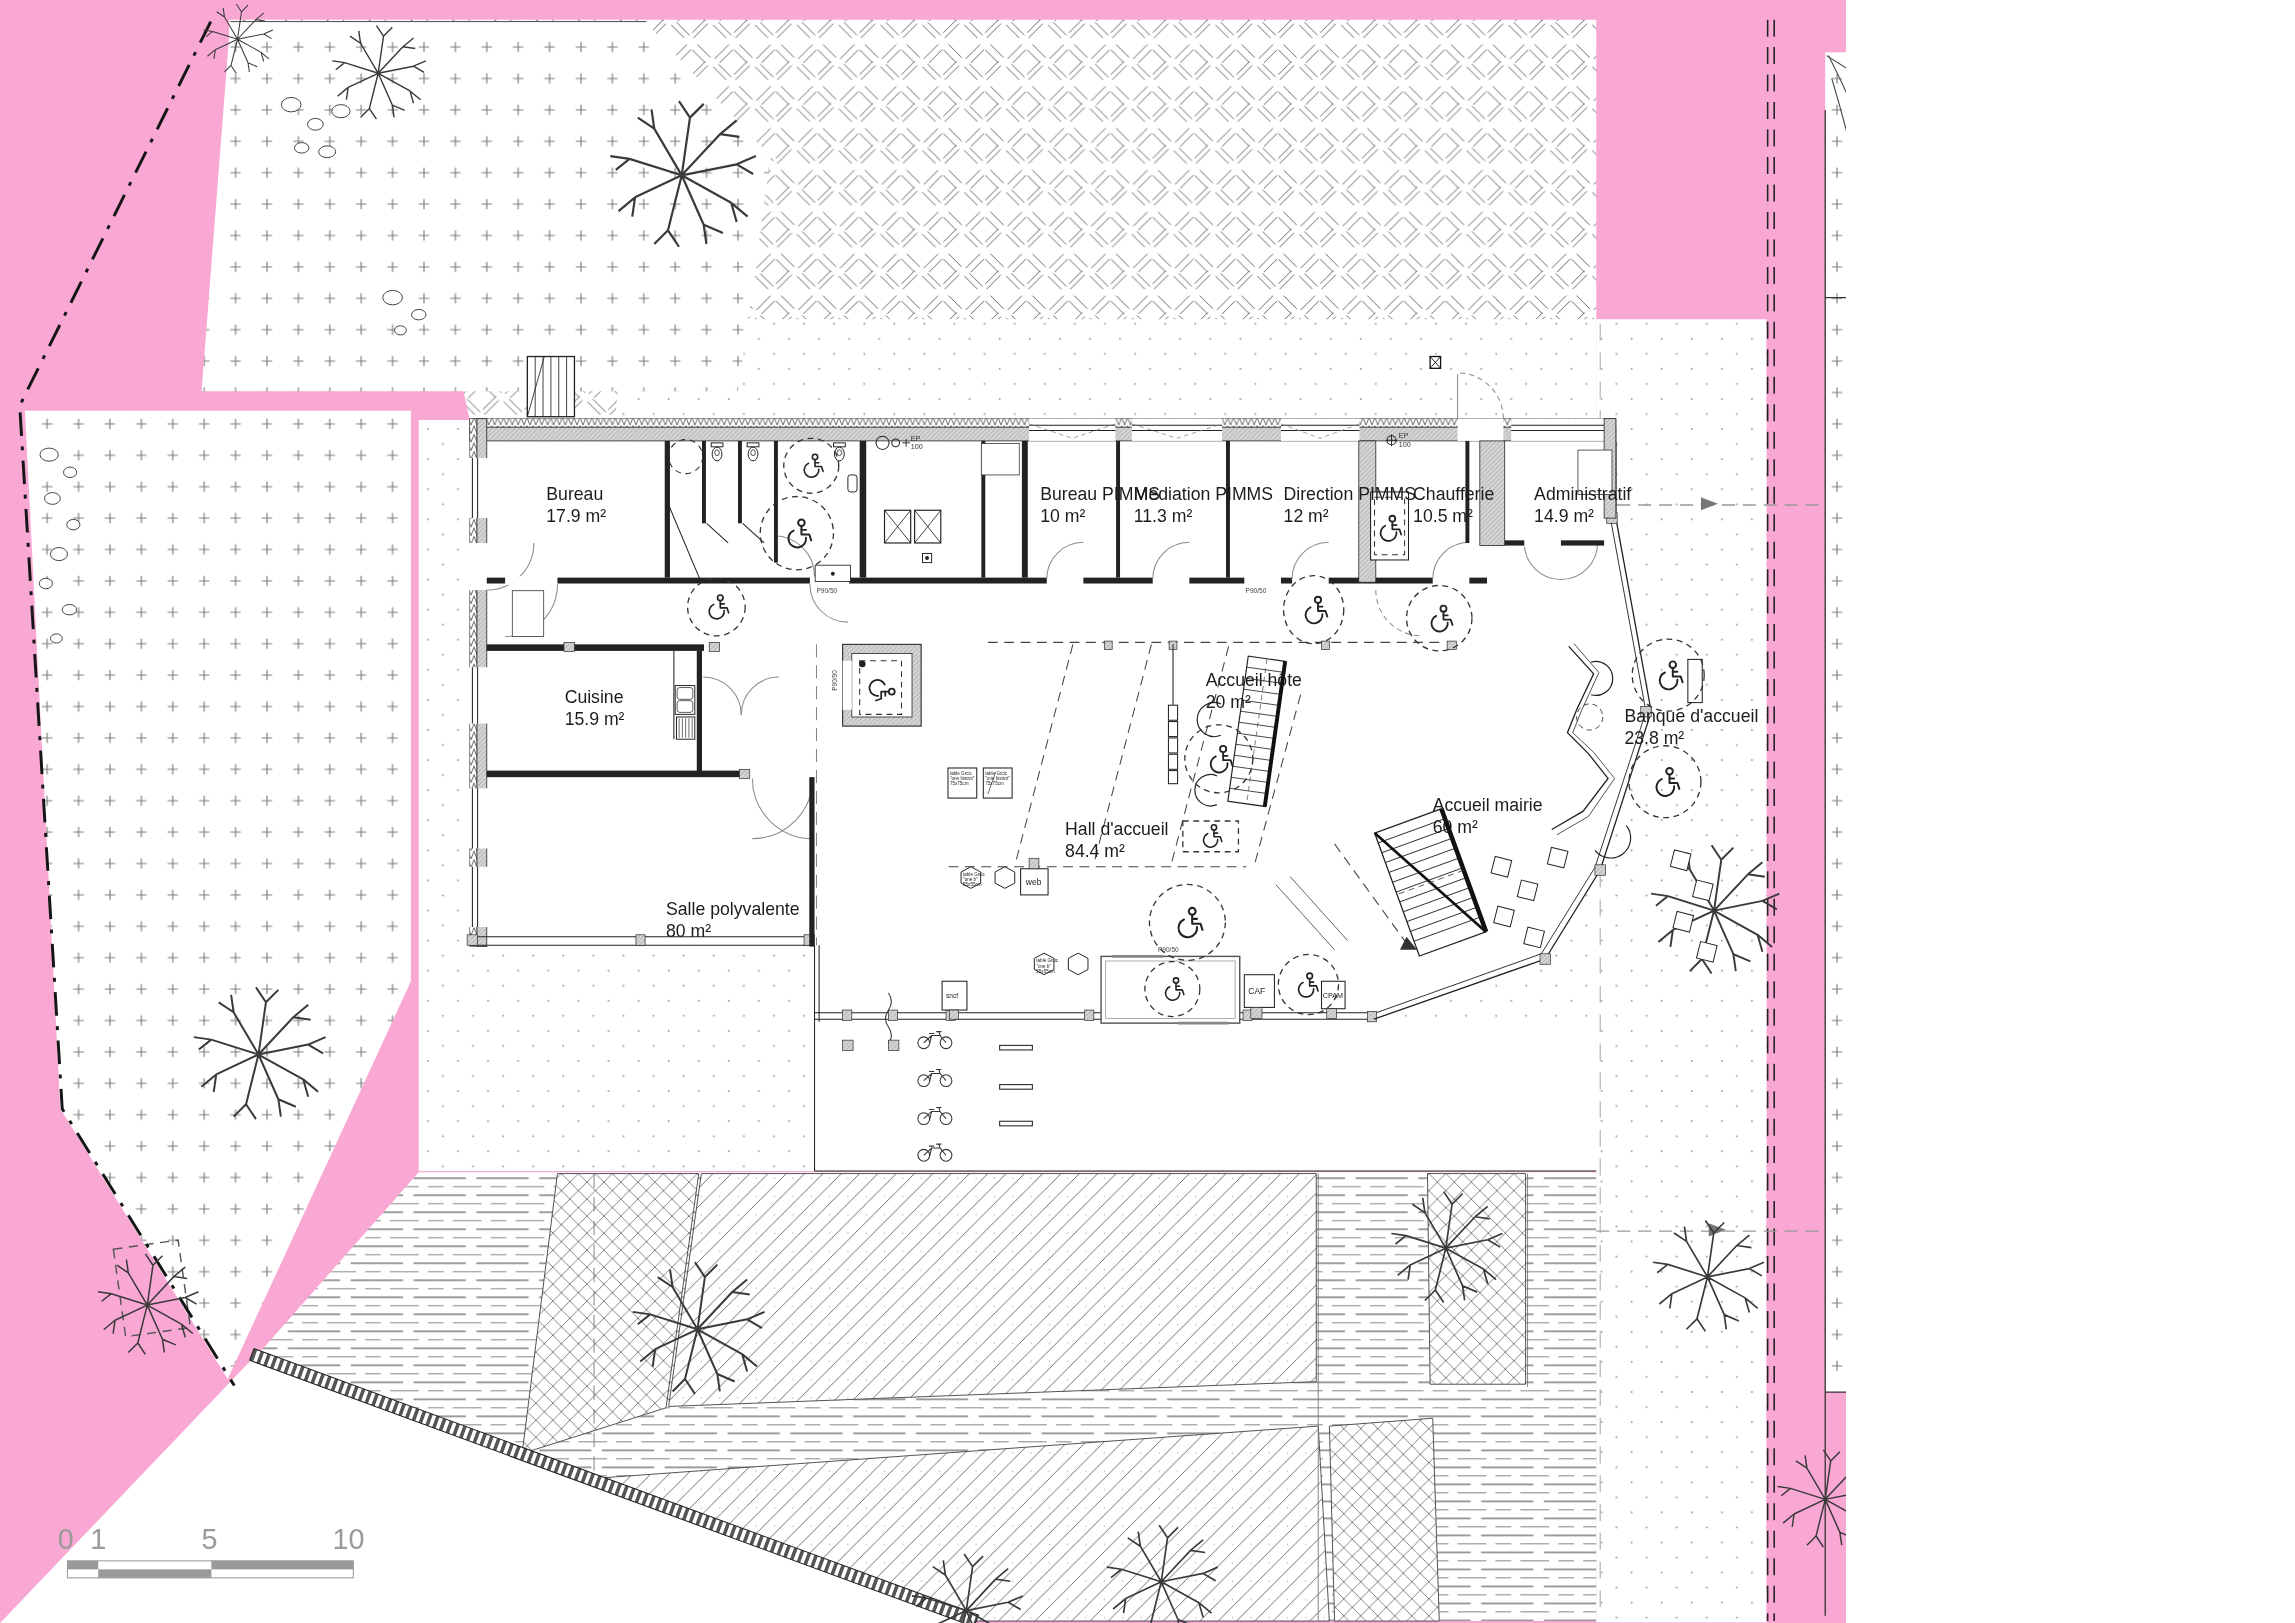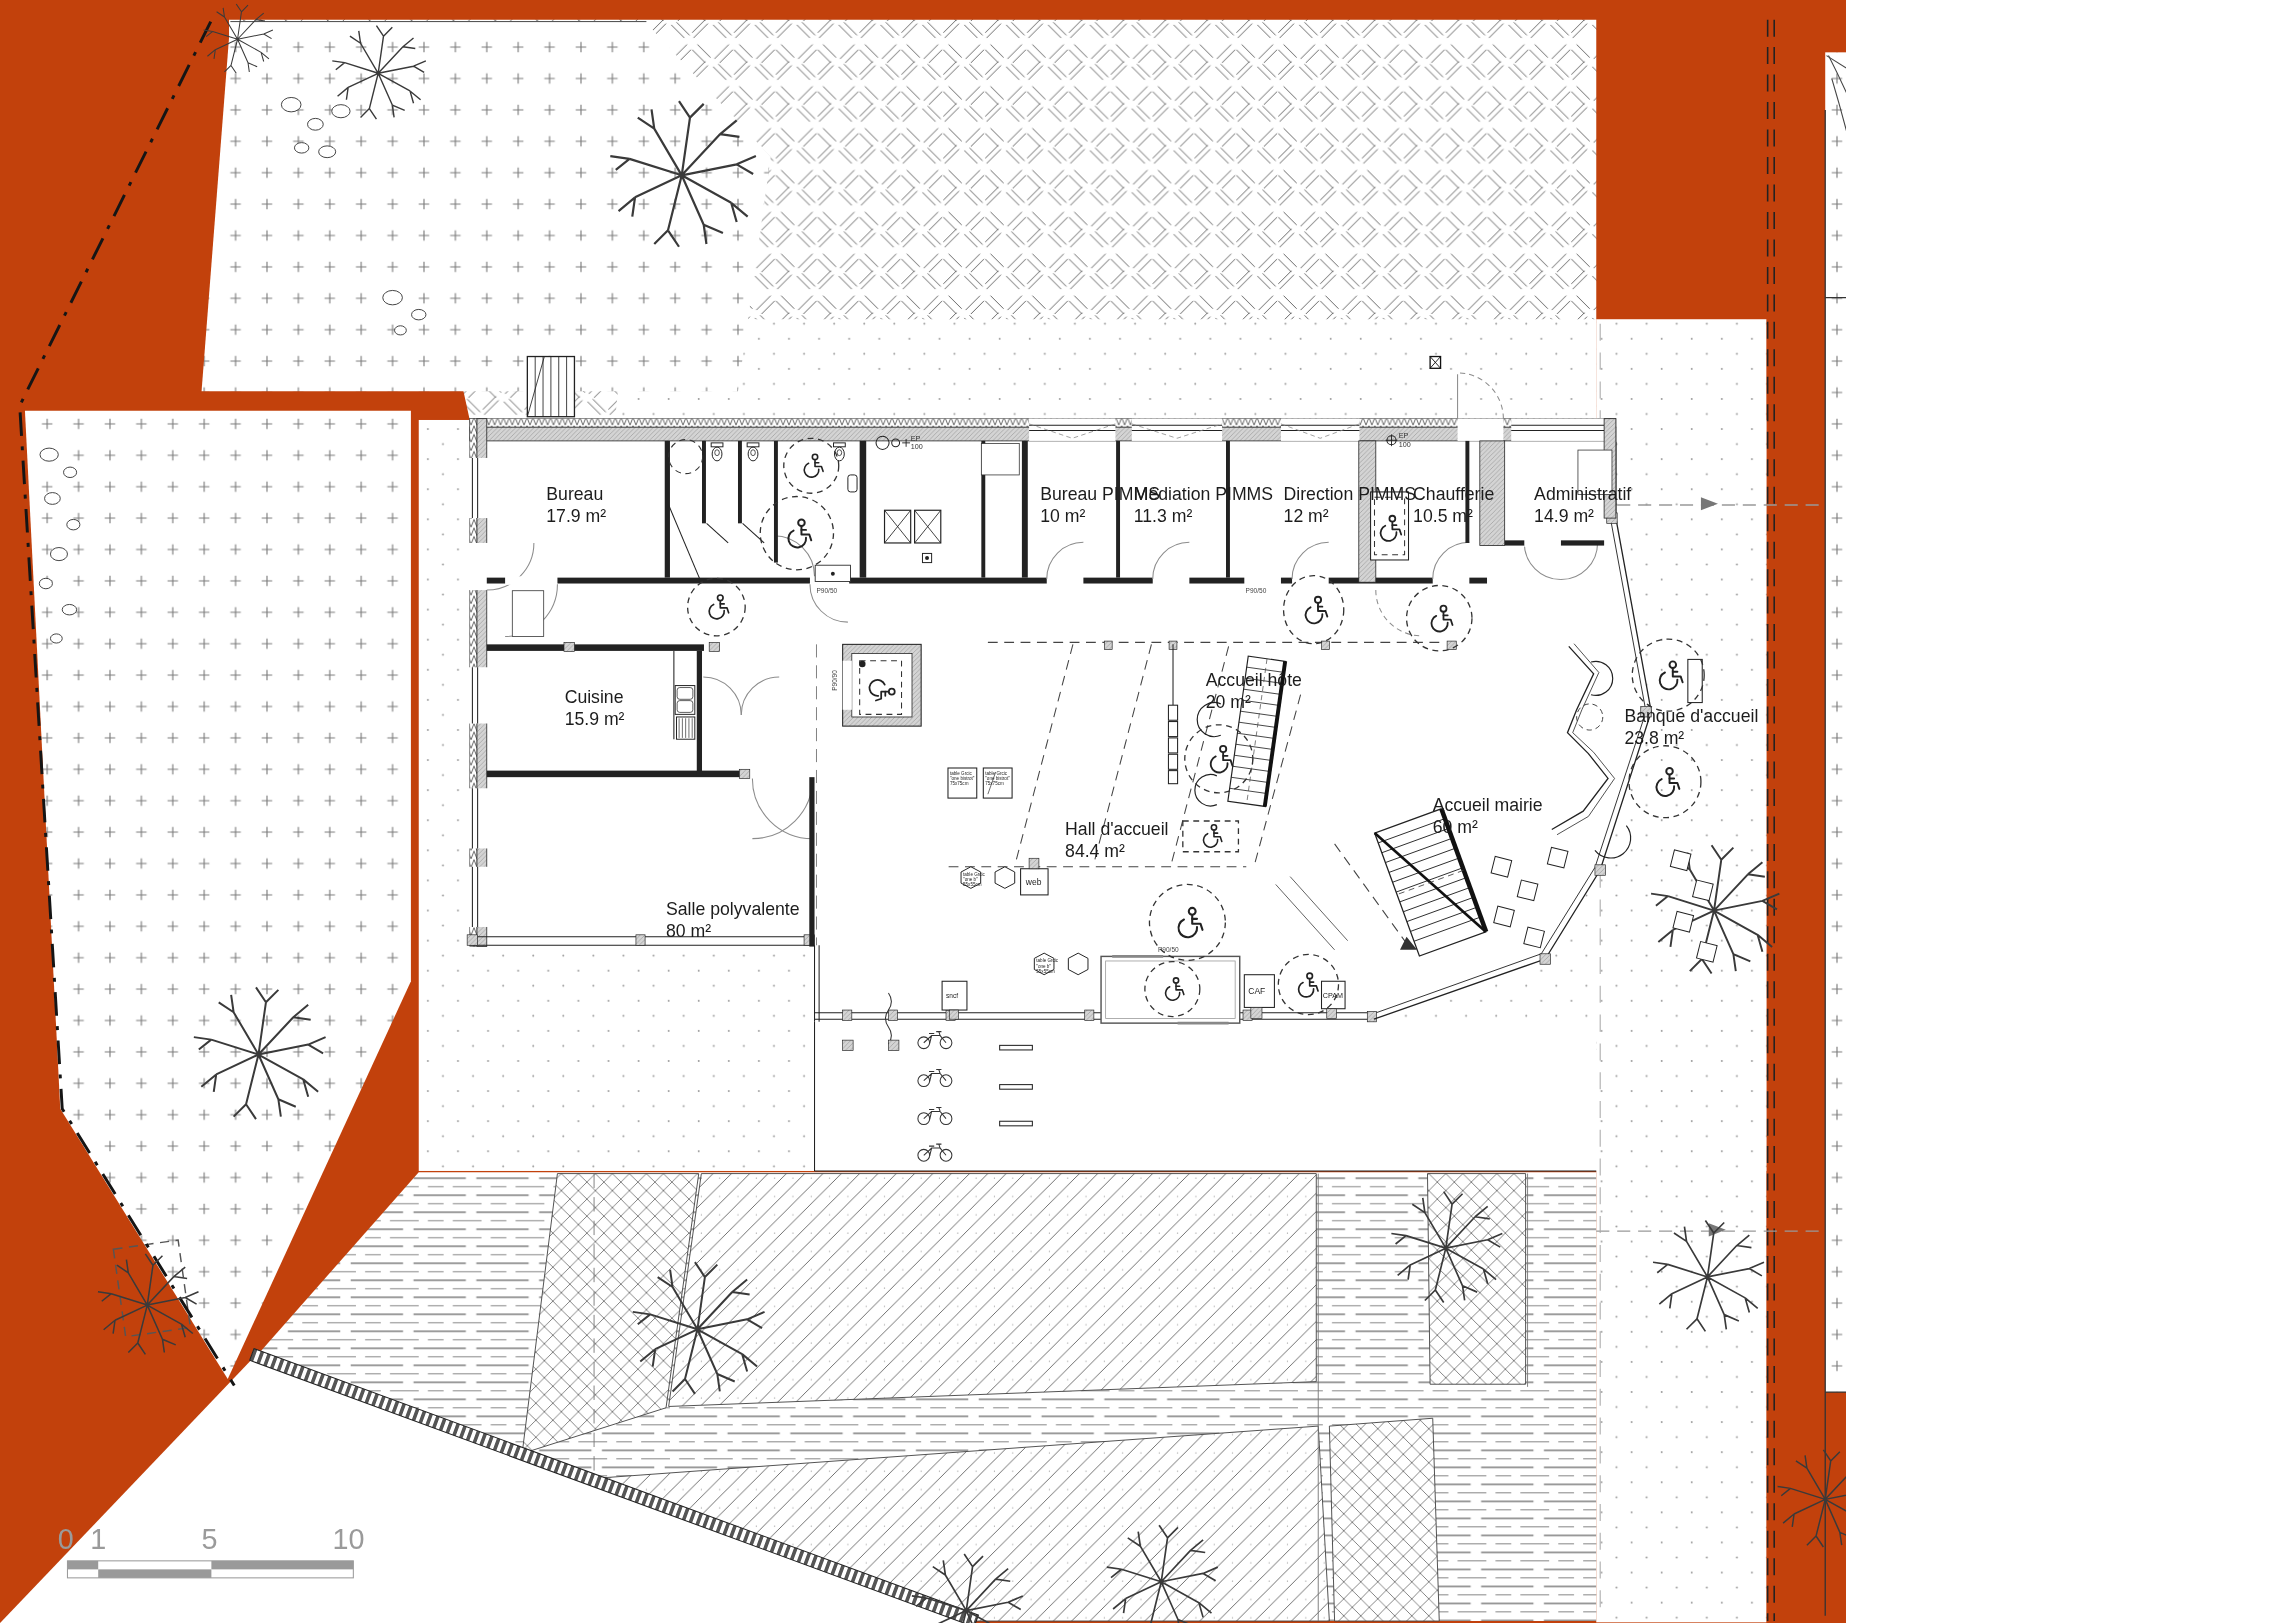--- a/index.html
+++ b/index.html
@@ -1,16 +1,16 @@
 <!DOCTYPE html>
 <html style="font-size:10.5px"><head>
 <meta charset="utf-8">
 <style>
   html,body{margin:0;padding:0;background:#fff;}
-  #sheet{position:relative;width:1846px;height:1623px;background:#c2410c;overflow:hidden;}
+  #sheet{position:relative;width:1846px;height:1623px;background:#f9a8d4;overflow:hidden;}
   svg{display:block;}
   text{font-family:"Liberation Sans","DejaVu Sans",sans-serif;fill:#1c1c1c;}
   .rlabel{font-size:27px;}
   .tinybox{font-size:13px;}
   .micro{font-size:7px;}
   .doortag{font-size:10px;fill:#444;}
   .eptag{font-size:11px;fill:#333;}
   .scalenum{font-size:44px;fill:#9a9a9a;}
   .thin{stroke:#222;stroke-width:1.6;fill:none;}
   .arc{stroke:#8c8c8c;stroke-width:1.6;fill:none;}

